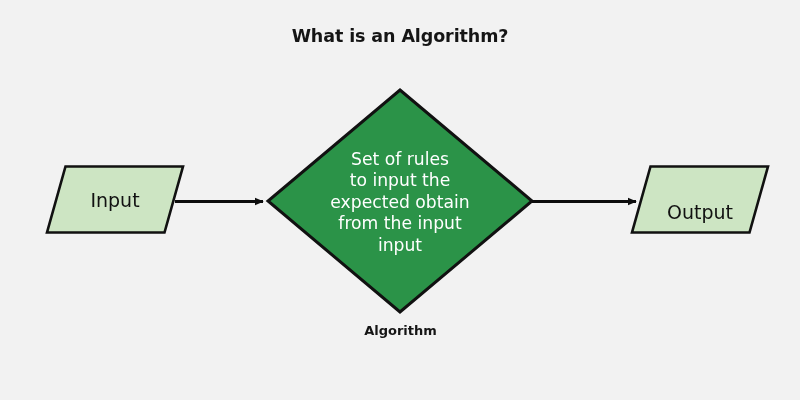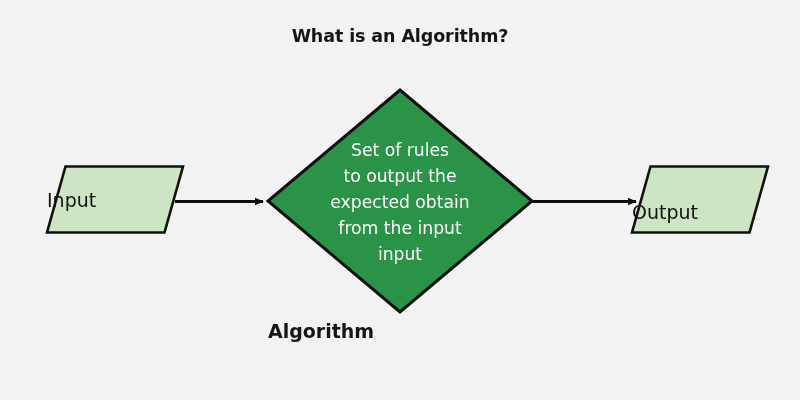--- a/index.html
+++ b/index.html
@@ -31,30 +31,31 @@
     font-weight: bold;
     color: #151515;
     letter-spacing: -0.1px;
     line-height: 22px;
   }
   .caption {
     position: absolute;
     left: 268px;
     top: 320px;
     width: 265px;
-    font-size: 19px;
+    text-align: center;
+    font-size: 13px;
     font-weight: bold;
     color: #151515;
     line-height: 22px;
   }
   .shape-label {
     position: absolute;
     display: flex;
     align-items: center;
-    justify-content: space-between;
+    justify-content: center;
     text-align: center;
     pointer-events: none;
   }
   .io-label {
     font-size: 19px;
     color: #111111;
     font-weight: normal;
   }
   #input-label {
     left: 47px;
@@ -106,21 +107,21 @@
 
   <polygon points="650.5,166.5 768,166.5 749.5,232.5 632,232.5" fill="#cde5c3" stroke="#111111" stroke-width="2.6" stroke-linejoin="miter"></polygon>
 </svg>
 
 <div class="title">What is an Algorithm?</div>
 
 <div class="shape-label io-label" id="input-label">Input</div>
 
 <div class="shape-label" id="diamond-label">
   <span>Set of rules</span>
-  <span>to output the</span>
+  <span>to input the</span>
   <span>expected obtain</span>
   <span>from the input</span>
   <span>input</span>
 </div>
 
 <div class="shape-label io-label" id="output-label">Output</div>
 
 <div class="caption">Algorithm</div>
 
 </body></html>

